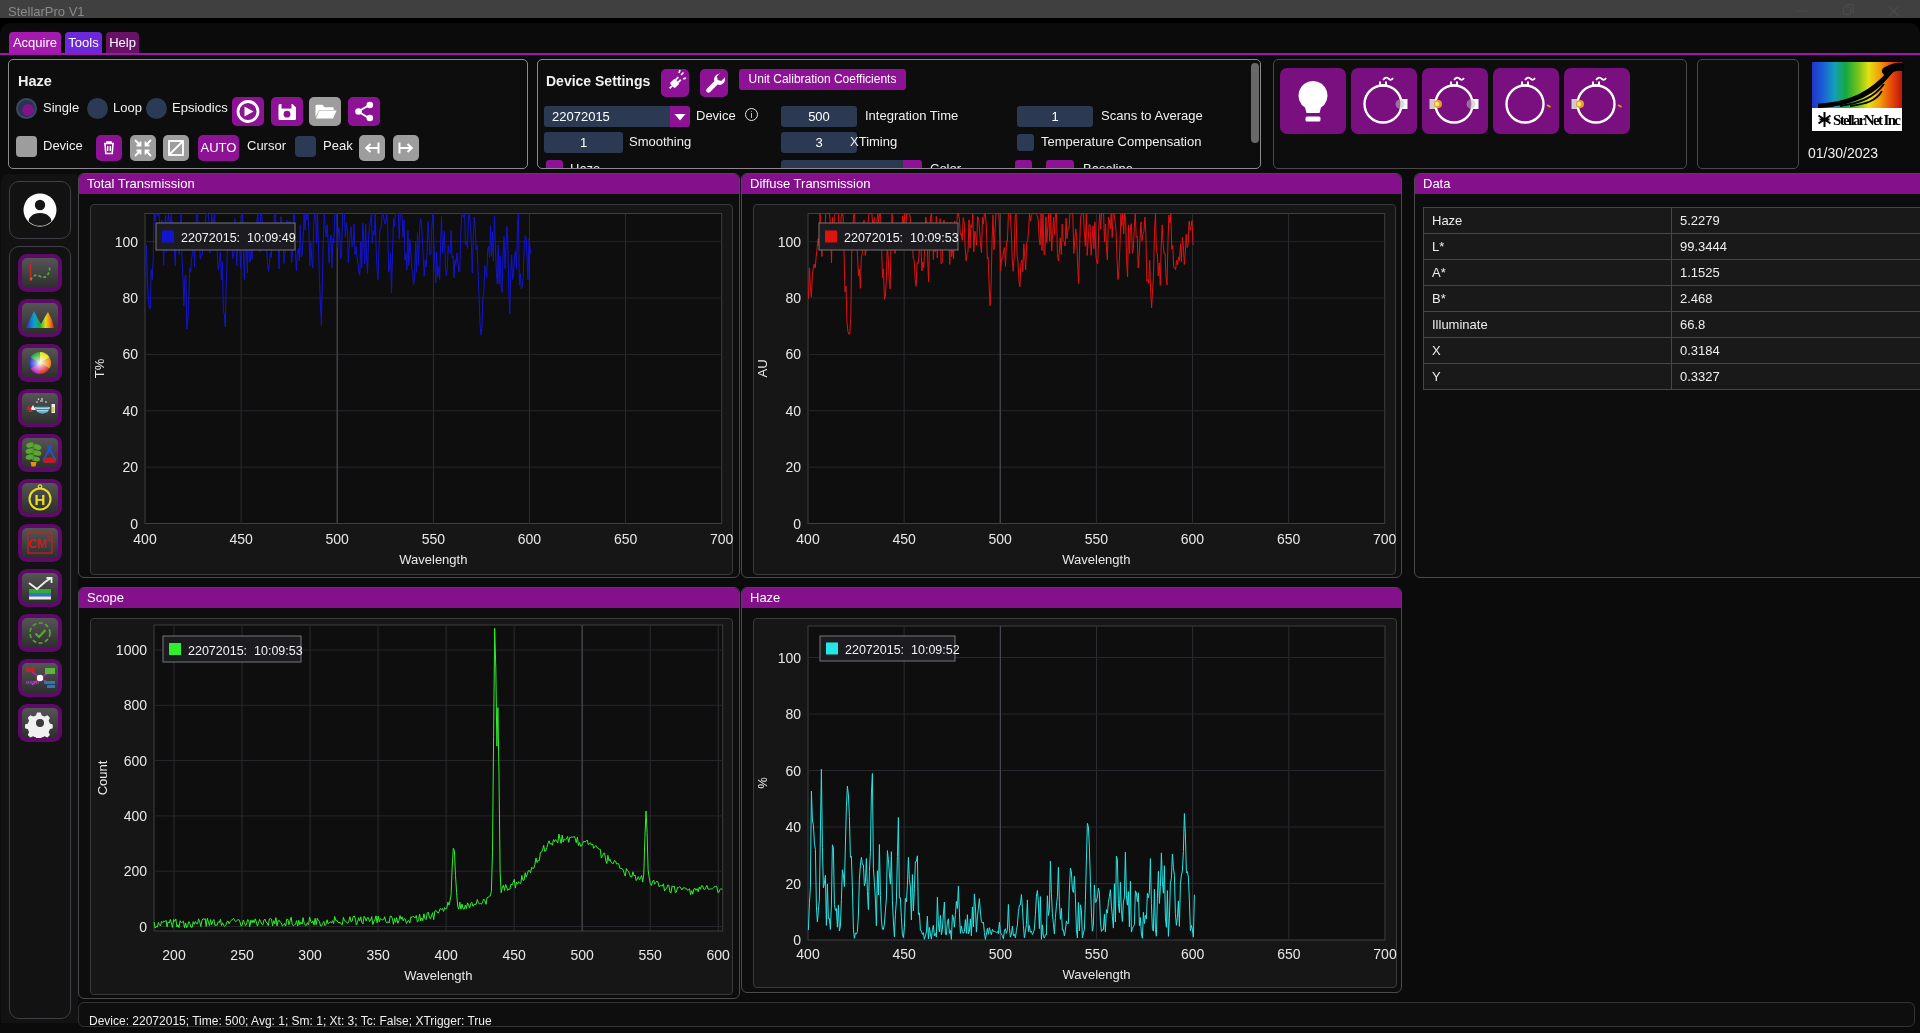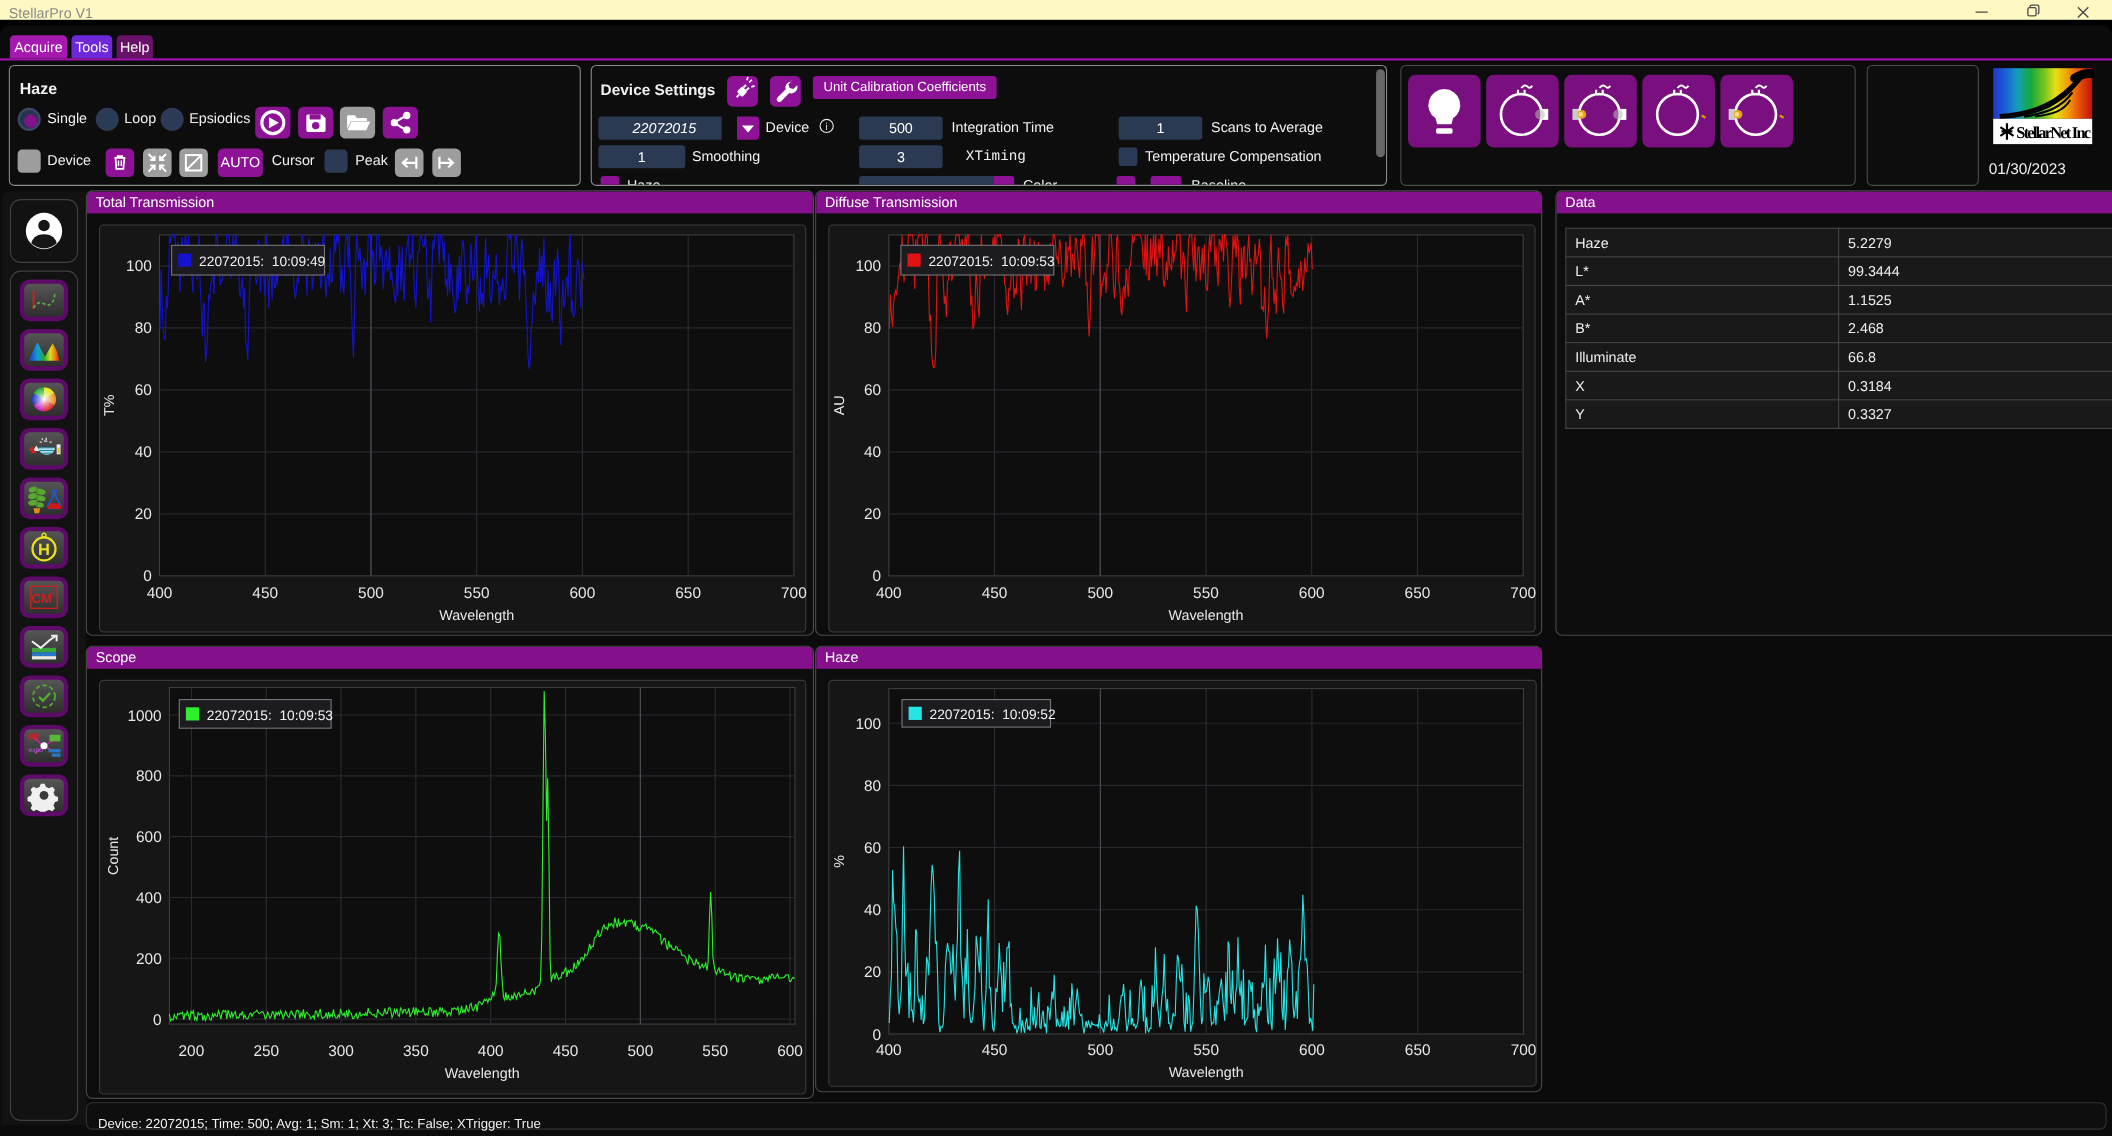--- a/index.html
+++ b/index.html
@@ -1,19 +1,19 @@
 <!DOCTYPE html>
 <html><head>
 <meta charset="utf-8">
 <style>
   * { margin:0; padding:0; box-sizing:border-box; }
   html,body { width:1920px; height:1033px; background:#000; overflow:hidden;
     font-family:"Liberation Sans", sans-serif; }
   .abs { position:absolute; }
-  #titlebar { position:absolute; left:0; top:0; width:1920px; height:18px; background:#fef9c3; }
+  #titlebar { position:absolute; left:0; top:0; width:1920px; height:18px; background:#404040; }
   #titlebar .title { position:absolute; left:8px; top:4px; font-size:13px; color:#8a8a8a; }
   #app { position:absolute; left:0; top:23px; width:1920px; height:1010px;
     background:#0b0b0b; border-radius:10px 10px 0 0; overflow:hidden; }
   .tab { position:absolute; top:9px; height:21px; color:#fff; font-size:13px;
     text-align:center; line-height:21px; border-radius:4px 4px 0 0; }
   .panel { position:absolute; background:#0d0d0d; border:1px solid #8a8a8a; border-radius:5px; }
   .label { position:absolute; color:#f0f0f0; font-size:13px; white-space:nowrap; }
   .bold { font-weight:bold; }
   .inputbox { position:absolute; height:21px; background:#2b3a52; border-radius:3px;
     color:#fff; font-size:13px; line-height:21px; text-align:center; }
@@ -135,35 +135,35 @@
           <path d="M20 6 l2.5-2.5 M22 10 l3-1 M18 4 l1-3" stroke="#fff" stroke-width="1.6"></path>
         </svg>
     </div>
     <div class="mbtn" style="left:162px; top:9px; width:28px; height:28px;">
       <svg width="28" height="28" viewBox="0 0 28 28">
           <path d="M19.5 5 a5.5 5.5 0 0 0 -5.2 7.2 l-7.5 7.5 a2.3 2.3 0 0 0 3.3 3.3 l7.5 -7.5 a5.5 5.5 0 0 0 7.1 -6.9 l-3.4 3.4 l-3.5 -1 l-1 -3.5 l3.4 -3.4 a5.5 5.5 0 0 0 -0.7 0z" fill="#fff"></path>
         </svg>
     </div>
     <div class="mbtn" style="left:201px; top:9px; width:167px; height:21px; border-radius:3px; color:#fff; font-size:12px; text-align:center; line-height:21px; white-space:nowrap;">Unit Calibration Coefficients</div>
 
-    <div class="inputbox" style="left:6px; top:46px; width:112px; text-align:center; padding-left:8px; border-radius:3px 0 0 3px;font-style:italic;">22072015</div>
+    <div class="inputbox" style="left:6px; top:46px; width:126px; text-align:left; padding-left:8px; border-radius:3px 0 0 3px;">22072015</div>
     <div class="mbtn" style="left:132px; top:46px; width:20px; height:21px; border-radius:0 3px 3px 0;"><svg width="20" height="21" viewBox="0 0 20 21">
           <path d="M4.5 8 h11 l-5.5 6.5 z" fill="#fff"></path>
         </svg></div>
     <div class="label" style="left:158px; top:48px;">Device</div>
     <div class="abs" style="left:207px; top:48px; width:13px; height:13px; border:1.2px solid #e8e8e8; border-radius:50%; color:#e8e8e8; font-size:9px; text-align:center; line-height:12px;">i</div>
     <div class="inputbox" style="left:243px; top:46px; width:76px;">500</div>
     <div class="label" style="left:327px; top:48px;">Integration Time</div>
     <div class="inputbox" style="left:479px; top:46px; width:76px;">1</div>
     <div class="label" style="left:563px; top:48px;">Scans to Average</div>
 
     <div class="inputbox" style="left:6px; top:72px; width:79px;">1</div>
     <div class="label" style="left:91px; top:74px;">Smoothing</div>
     <div class="inputbox" style="left:243px; top:72px; width:76px;">3</div>
-    <div class="label" style="left:340px; top:74px;font-family:Liberation Mono, monospace;">XTiming</div>
+    <div class="label" style="left:312px; top:74px;">XTiming</div>
     <div class="abs" style="left:479px; top:74px; width:17px; height:17px; border-radius:3px; background:#2b3a55;"></div>
     <div class="label" style="left:503px; top:74px;">Temperature Compensation</div>
 
     <div class="mbtn" style="left:8px; top:100px; width:17px; height:17px; border-radius:3px;"></div>
     <div class="label" style="left:32px; top:101px;">Haze</div>
     <div class="inputbox" style="left:243px; top:100px; width:122px; border-radius:3px 0 0 3px;"></div>
     <div class="mbtn" style="left:365px; top:100px; width:19px; height:21px; border-radius:0 3px 3px 0;"><svg width="19" height="21" viewBox="0 0 19 21">
           <path d="M4 8 h11 l-5.5 6.5 z" fill="#fff"></path>
         </svg></div>
     <div class="label" style="left:392px; top:101px;">Color</div>

